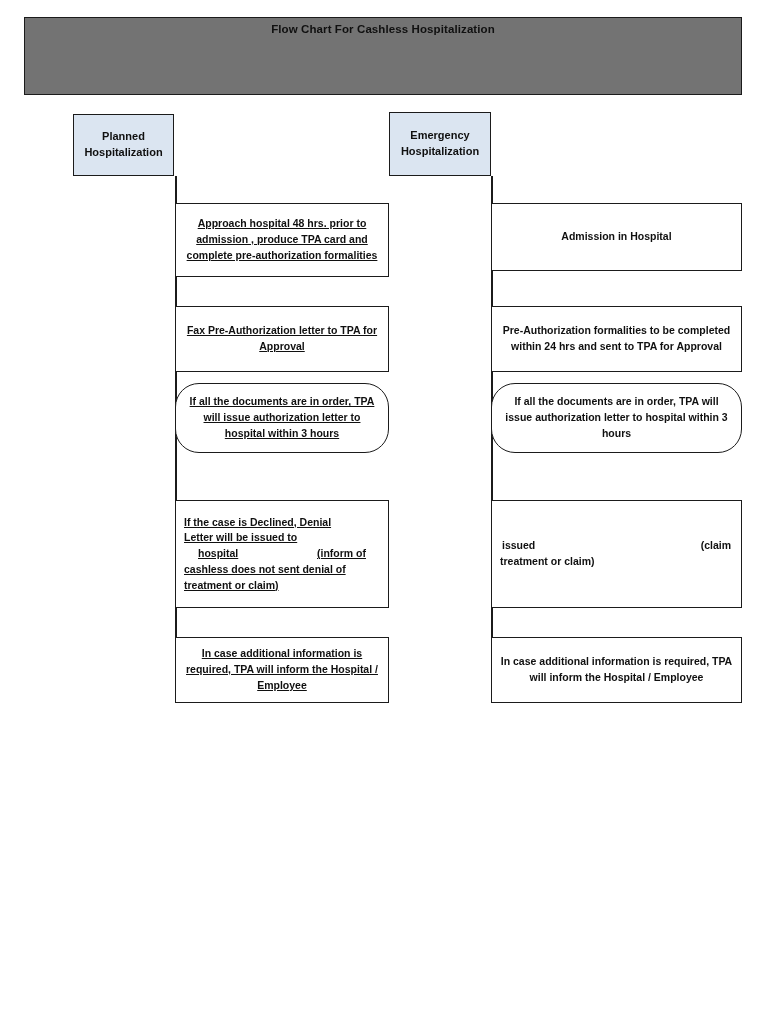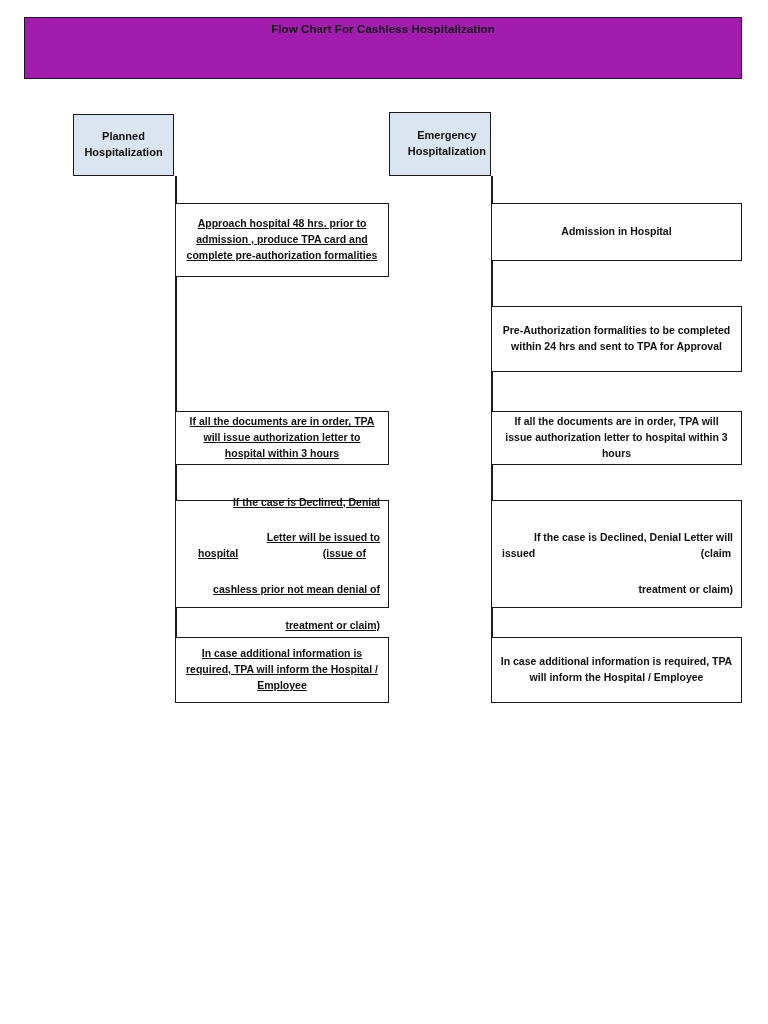--- a/index.html
+++ b/index.html
@@ -21,22 +21,22 @@
     width: 768px;
     height: 1024px;
   }
 
   
   .title-banner {
     position: absolute;
     left: 24px;
     top: 17px;
     width: 718px;
-    height: 62px;
-    background: #a21caf;
+    height: 78px;
+    background: #737373;
     border: 1.5px solid #1b1b1b;
     box-sizing: border-box;
   }
   .title-text {
     position: absolute;
     left: 0;
     top: 5px;
     width: 100%;
     text-align: center;
     font-size: 11.5px;
@@ -65,21 +65,20 @@
     left: 73px;
     top: 114px;
     width: 101px;
     height: 62px;
   }
   .hdr-emergency {
     left: 389px;
     top: 112px;
     width: 102px;
     height: 64px;
-    justify-content: flex-end;
   }
 
   
   .connector {
     position: absolute;
     width: 1.5px;
     background: #1b1b1b;
   }
   .conn-left {
     left: 175px;
@@ -113,40 +112,40 @@
     box-sizing: border-box;
   }
 
   
   .col-l { left: 175px; width: 214px; text-decoration: underline; }
   
   .col-r { left: 491px; width: 251px; }
 
   .row1 { top: 203px; height: 74px; }
   .row2 { top: 306px; height: 66px; }
-  .row3 { top: 411px; height: 54px; }
+  .row3 { top: 383px; height: 70px; border-radius: 24px; }
   .row4 { top: 500px; height: 108px; }
   .row5 { top: 637px; height: 66px; }
 
   
-  .col-r.row1 { top: 203px; height: 58px; }
+  .col-r.row1 { top: 203px; height: 68px; }
   .col-r.row4 { top: 500px; height: 108px; }
 
   
   .just-line {
     display: flex;
     justify-content: space-between;
     width: 100%;
     box-sizing: border-box;
     align-items: flex-end;
   }
   .just-line-l { padding: 0 14px; }
   .just-line-r { padding: 0 2px; }
 
-  .ctr { text-align: right; margin-top: 20px; }
+  .ctr { text-align: left; }
 </style>
 </head>
 <body>
 
 <div class="canvas">
 
   <div class="title-banner">
     <div class="title-text">Flow Chart For Cashless Hospitalization</div>
   </div>
 
@@ -164,34 +163,37 @@
     </div>
   </div>
 
   <div class="connector conn-left"></div>
   <div class="connector conn-right"></div>
 
   <div class="pbox col-l row1">
     <div class="inner">Approach hospital 48 hrs. prior to admission , produce TPA card and complete pre-authorization formalities</div>
   </div>
 
+  <div class="pbox col-l row2">
+    <div class="inner">Fax Pre-Authorization letter to TPA for Approval</div>
+  </div>
 
   <div class="pbox col-l row3">
     <div class="inner">If all the documents are in order, TPA will issue authorization letter to hospital within 3 hours</div>
   </div>
 
   <div class="pbox col-l row4">
     <div class="inner">
       <div class="ctr">If the case is Declined, Denial</div>
       <div class="ctr">Letter will be issued to</div>
       <div class="just-line just-line-l">
         <span>hospital</span>
-        <span>(issue of</span>
+        <span>(inform of</span>
       </div>
-      <div class="ctr">cashless prior not mean denial of</div>
+      <div class="ctr">cashless does not sent denial of</div>
       <div class="ctr">treatment or claim)</div>
     </div>
   </div>
 
   <div class="pbox col-l row5">
     <div class="inner">In case additional information is required, TPA will inform the Hospital / Employee</div>
   </div>
 
   <div class="pbox col-r row1">
     <div class="inner">Admission in Hospital</div>
@@ -200,21 +202,20 @@
   <div class="pbox col-r row2">
     <div class="inner">Pre-Authorization formalities to be completed within 24 hrs and sent to TPA for Approval</div>
   </div>
 
   <div class="pbox col-r row3">
     <div class="inner">If all the documents are in order, TPA will issue authorization letter to hospital within 3 hours</div>
   </div>
 
   <div class="pbox col-r row4">
     <div class="inner">
-      <div class="ctr">If the case is Declined, Denial Letter will</div>
       <div class="just-line just-line-r">
         <span>issued</span>
         <span>(claim</span>
       </div>
       <div class="ctr">treatment or claim)</div>
     </div>
   </div>
 
   <div class="pbox col-r row5">
     <div class="inner">In case additional information is required, TPA will inform the Hospital / Employee</div>

